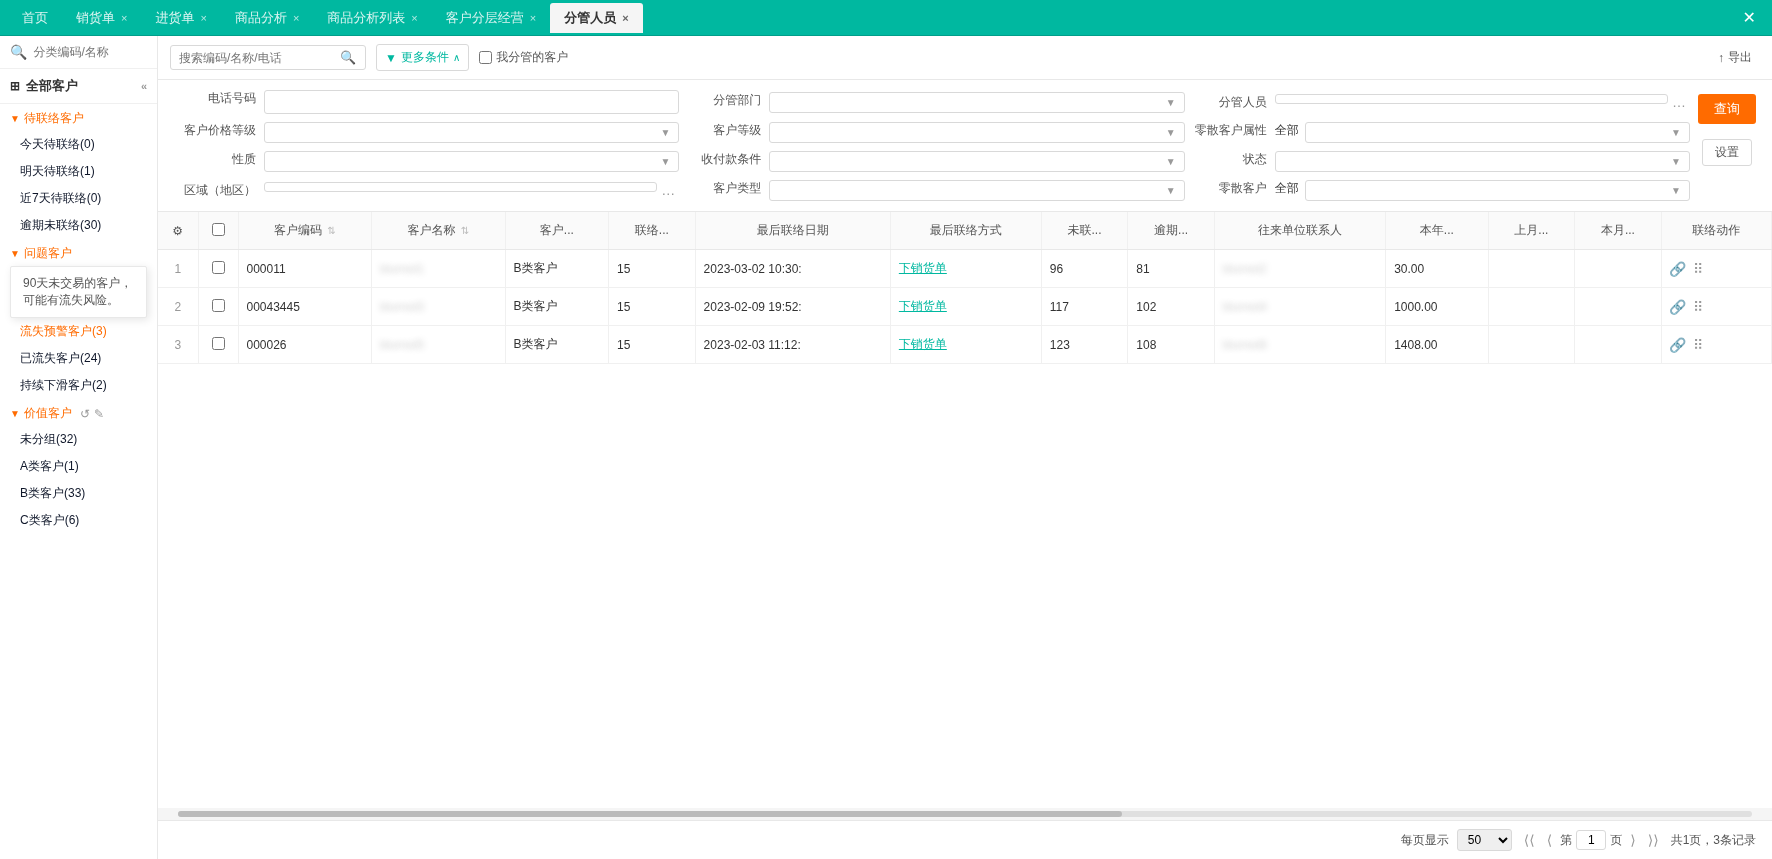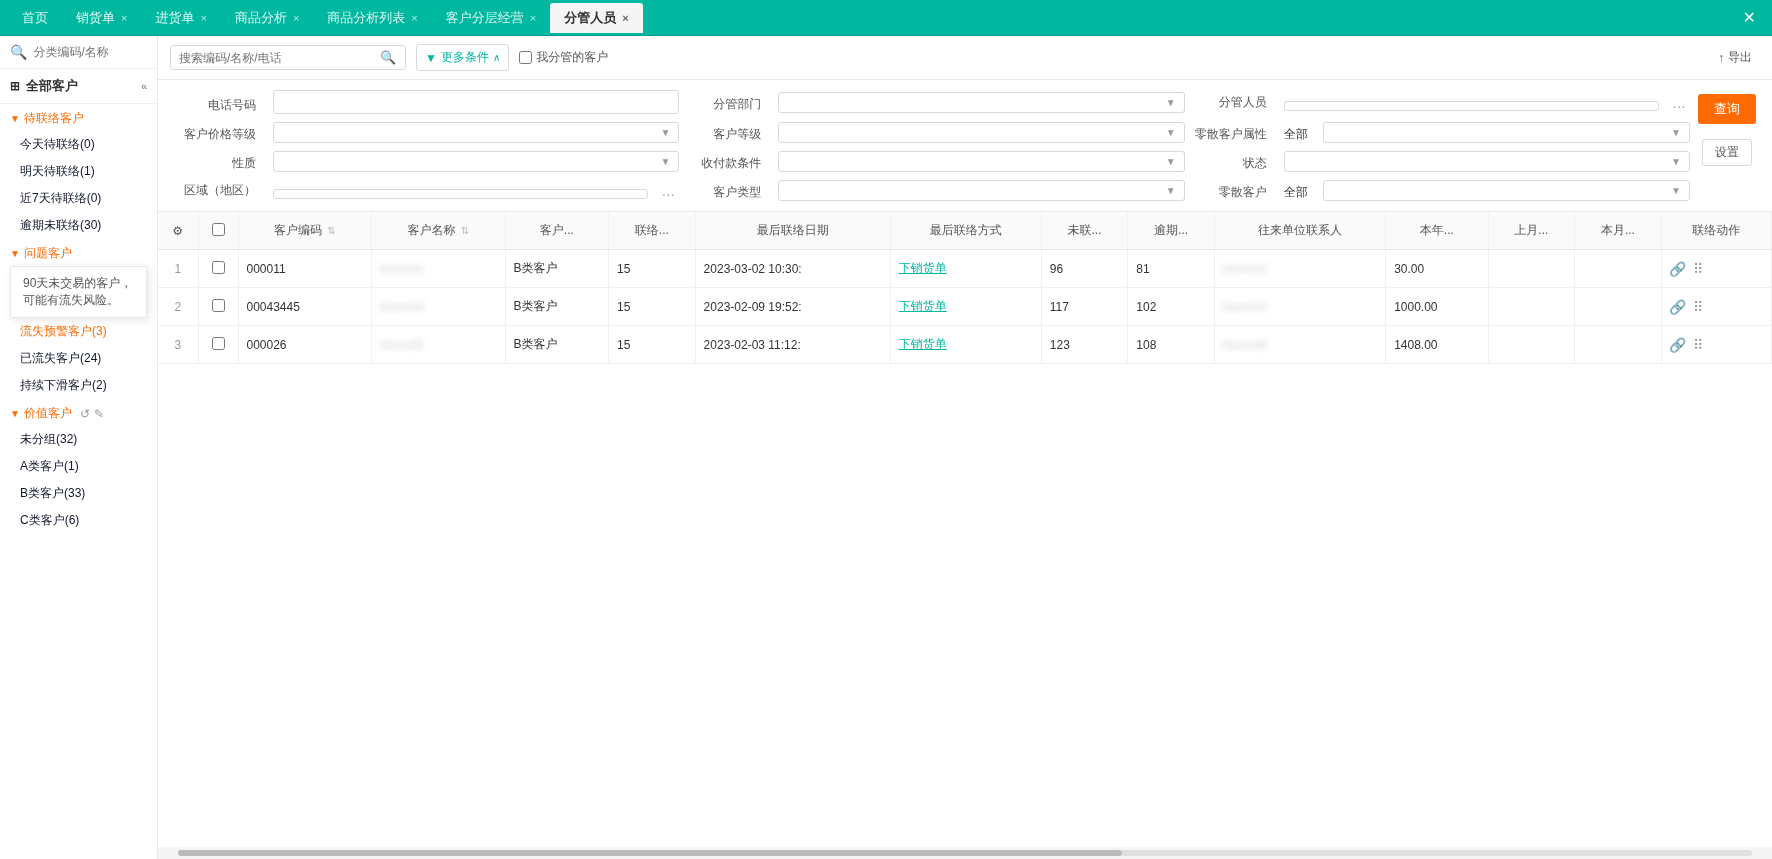--- a/index.html
+++ b/index.html
@@ -74,21 +74,21 @@
     
     .content-area { flex: 1; display: flex; flex-direction: column; overflow: hidden; }
 
     
     .toolbar {
       display: flex; align-items: center; padding: 8px 12px; gap: 10px;
       background: white; border-bottom: 1px solid #e8e8e8; flex-shrink: 0;
     }
     .search-input-wrap {
       display: flex; align-items: center; border: 1px solid #d9d9d9;
-      border-radius: 3px; padding: 4px 8px; gap: 6px; width: 236px;
+      border-radius: 3px; padding: 4px 8px; gap: 6px; width: 196px;
     }
     .search-input-wrap input {
       border: none; outline: none; font-size: 12px; flex: 1; background: transparent;
     }
     .filter-btn {
       display: flex; align-items: center; gap: 4px; color: #00b8a0; cursor: pointer;
       font-size: 12px; padding: 4px 8px; border: 1px solid #d9d9d9; border-radius: 3px;
     }
     .checkbox-label { display: flex; align-items: center; gap: 4px; font-size: 12px; color: #555; }
     .toolbar-spacer { flex: 1; }
@@ -100,21 +100,21 @@
     
     .filter-panel {
       background: white; border-bottom: 1px solid #e8e8e8;
       padding: 10px 16px; flex-shrink: 0;
     }
     .filter-row {
       display: flex; align-items: center; gap: 0; margin-bottom: 8px;
     }
     .filter-row:last-child { margin-bottom: 0; }
     .filter-cell {
-      display: flex; align-items: flex-end; flex: 1; min-width: 0; gap: 9px;
+      display: flex; align-items: flex-start; flex: 1; min-width: 0;
     }
     .filter-label {
       font-size: 12px; color: #555; white-space: nowrap; width: 90px; text-align: right; padding-right: 8px;
     }
     .filter-input {
       border: 1px solid #d9d9d9; border-radius: 3px; padding: 4px 8px;
       font-size: 12px; flex: 1; outline: none; min-width: 0;
     }
     .filter-select {
       display: flex; align-items: center; justify-content: space-between;
@@ -499,15 +499,32 @@
           </tbody>
       </table>
     </div>
 
     <div class="scrollbar-placeholder">
       <div class="scrollbar-track">
         <div class="scrollbar-thumb"></div>
       </div>
     </div>
 
+    <div class="footer">
+      <span class="footer-label">每页显示</span>
+      <select class="footer-select">
+        <option>50</option>
+        <option>100</option>
+      </select>
+      <div class="footer-nav">
+        <span class="footer-nav-btn">⟨⟨</span>
+        <span class="footer-nav-btn">⟨</span>
+        <span class="footer-label">第</span>
+        <input class="footer-page-input" value="1" style="">
+        <span class="footer-label">页</span>
+        <span class="footer-nav-btn">⟩</span>
+        <span class="footer-nav-btn">⟩⟩</span>
+      </div>
+      <span class="footer-total">共1页，3条记录</span>
+    </div>
 
   </div>
 </div>
 
 </body></html>

